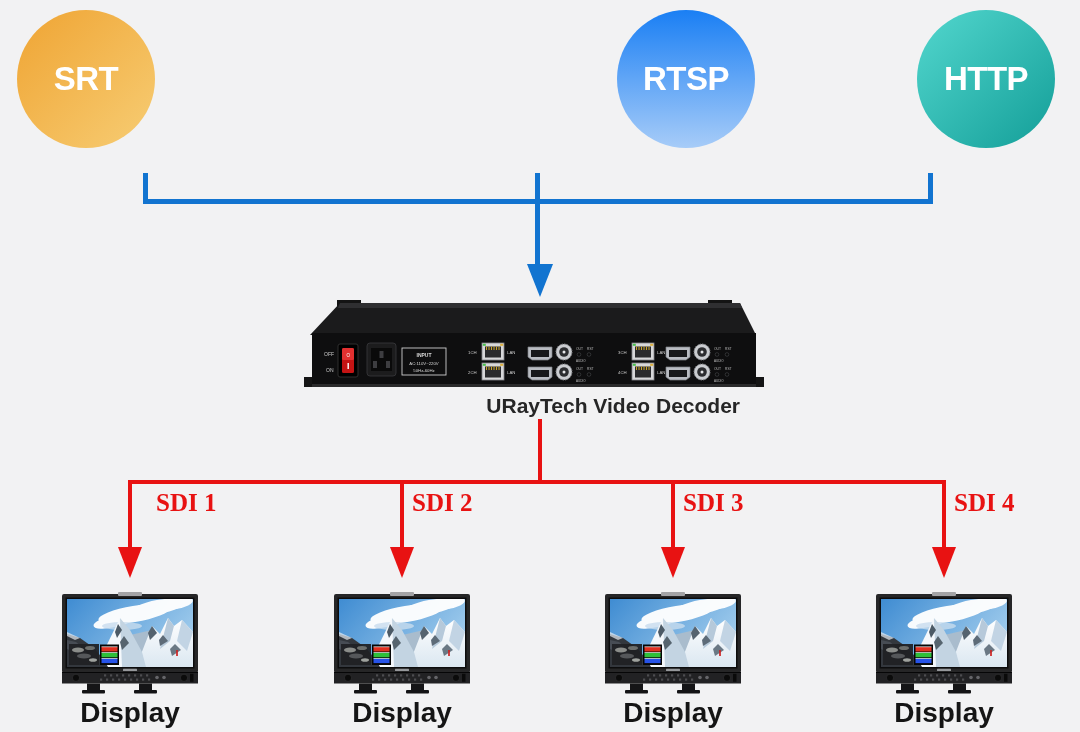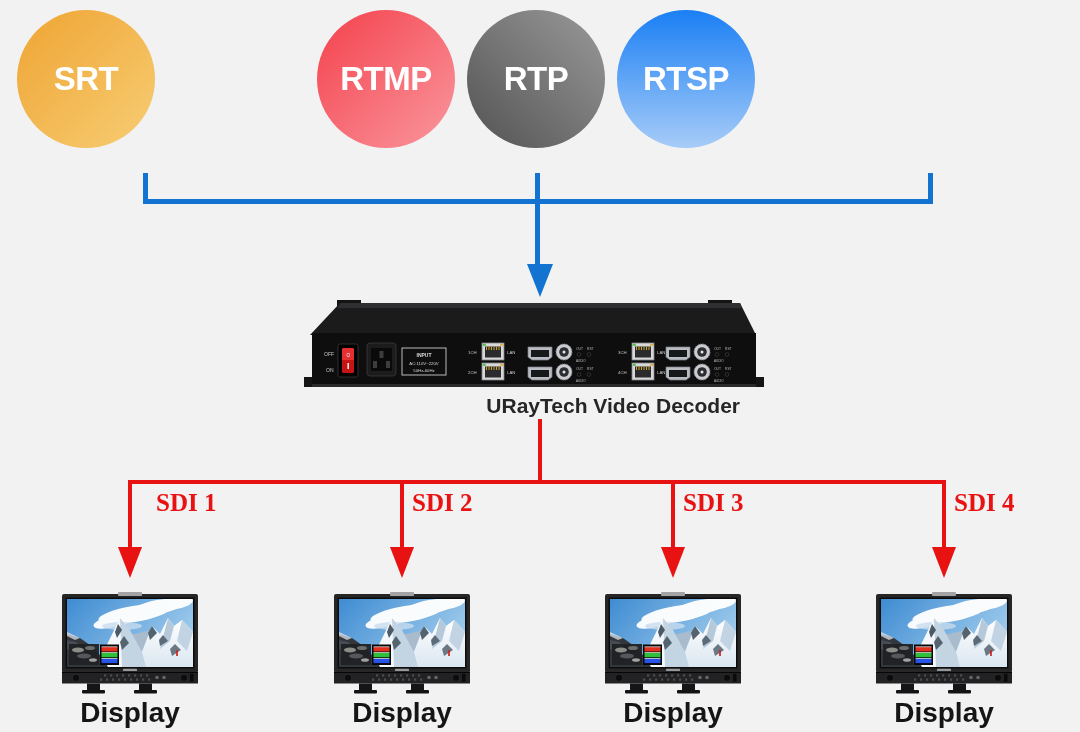--- a/index.html
+++ b/index.html
@@ -56,28 +56,25 @@
   svg text{font-family:"Liberation Sans", sans-serif;}
 </style>
 </head>
 <body>
 
 <div class="stage">
 
   <div class="protocol-circle" style="left: 17px; background: linear-gradient(135deg, rgb(239, 164, 51), rgb(247, 205, 116));">
       <span>SRT</span>
     </div>
-  <div class="protocol-circle" style="left: 317px; background: linear-gradient(135deg, rgb(244, 65, 76), rgb(250, 151, 158));">
-      <span>RTMP</span>
-    </div>
-  <div class="protocol-circle" style="left: 467px; background: linear-gradient(225deg, rgb(154, 154, 154), rgb(82, 82, 82));">
-      <span>RTP</span>
-    </div>
   <div class="protocol-circle" style="left: 617px; background: linear-gradient(rgb(26, 127, 244), rgb(167, 204, 248)); text-align: center;">
       <span>RTSP</span>
+    </div>
+  <div class="protocol-circle" style="left: 917px; background: linear-gradient(135deg, rgb(83, 215, 206), rgb(19, 158, 152));">
+      <span>HTTP</span>
     </div>
 
   <div class="bline" style="left:143px;top:173px;width:5px;height:31px"></div>
   <div class="bline" style="left:928px;top:173px;width:5px;height:31px"></div>
   <div class="bline" style="left:143px;top:199px;width:790px;height:5px"></div>
   <div class="bline" style="left:535px;top:173px;width:5px;height:93px"></div>
   <div class="arrow-down-blue" style="left:527px;top:264px"></div>
 
   <svg class="decoder-svg" viewBox="0 0 460 100">
 

